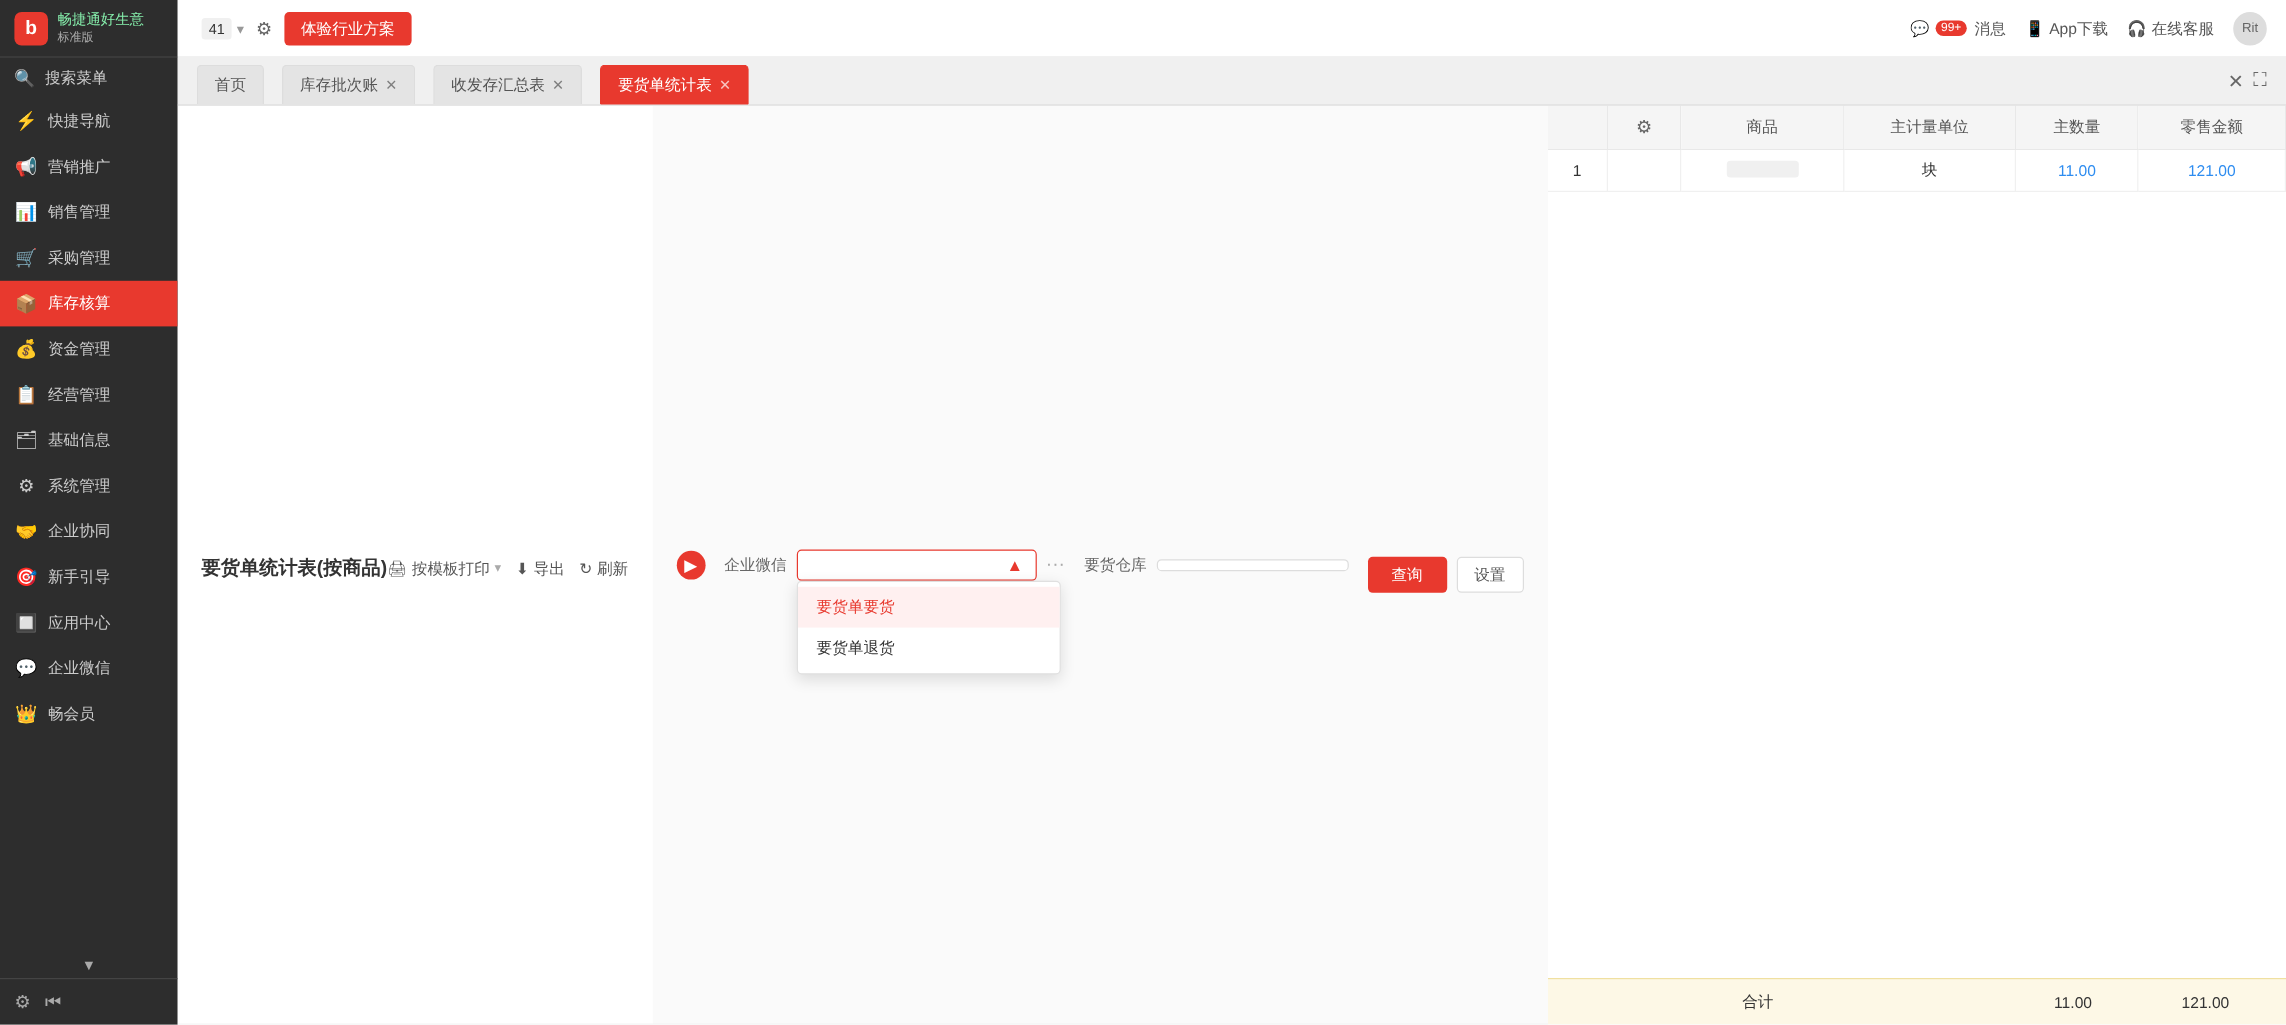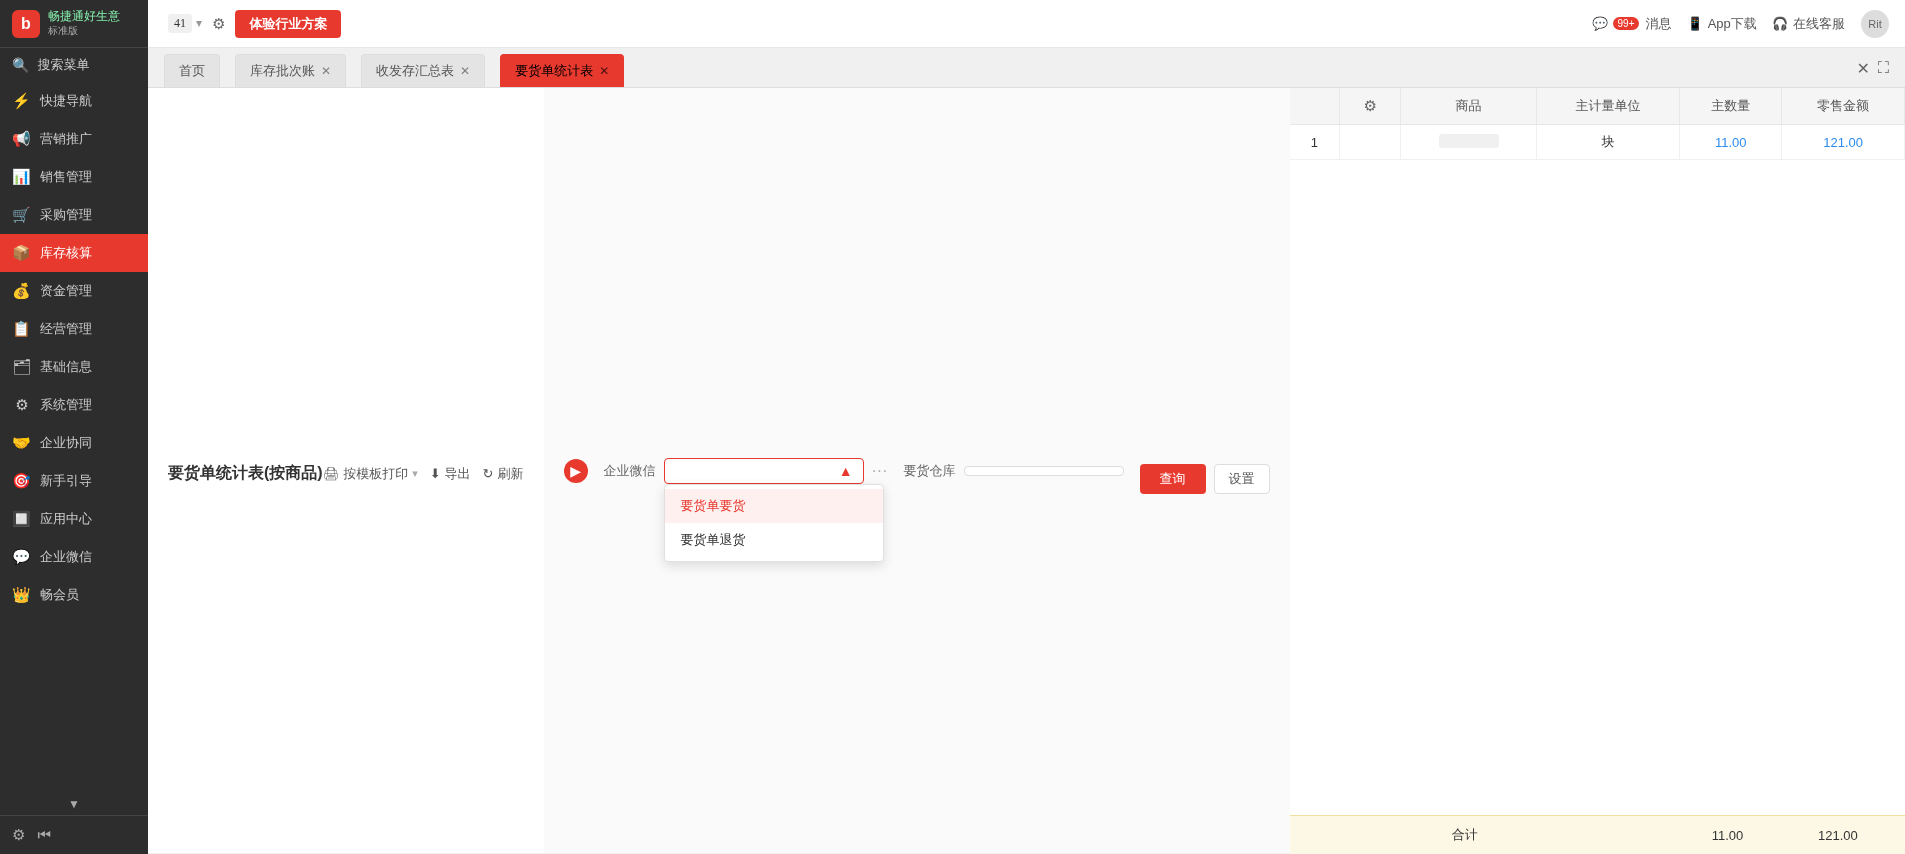--- a/index.html
+++ b/index.html
@@ -94,34 +94,33 @@
       height: 48px;
       background: #fff;
       display: flex;
       align-items: center;
       padding: 0 16px;
       border-bottom: 1px solid #e8e8e8;
       justify-content: space-between;
       flex-shrink: 0;
     }
     .topbar-left { display: flex; align-items: center; gap: 10px; }
-    .topbar-store { display: flex; align-items: center; gap: 4px; color: #333; font-size: 13px; font-family: Liberation Serif, serif; }
+    .topbar-store { display: flex; align-items: center; gap: 4px; color: #333; font-size: 13px; }
     .topbar-store-name { color: #333; }
     .topbar-store-num { background: #f0f0f0; padding: 2px 6px; border-radius: 3px; font-size: 12px; }
     .topbar-chevron { color: #999; font-size: 12px; }
     .topbar-gear { color: #666; font-size: 15px; cursor: pointer; }
     .topbar-trial-btn {
       background: #e8392e;
       color: #fff;
       border: none;
       border-radius: 4px;
       padding: 5px 14px;
       font-size: 13px;
       cursor: pointer;
-      font-weight: bold;
     }
     .topbar-right { display: flex; align-items: center; gap: 16px; color: #555; font-size: 13px; }
     .topbar-right-item { display: flex; align-items: center; gap: 4px; cursor: pointer; }
     .topbar-badge {
       background: #e8392e;
       color: #fff;
       border-radius: 10px;
       padding: 1px 5px;
       font-size: 10px;
       margin-right: 2px;
@@ -149,21 +148,21 @@
       color: #555;
       background: #e4e4e4;
       border-radius: 4px 4px 0 0;
       margin-right: 15px;
       border: 1px solid #ddd;
       border-bottom: none;
       gap: 6px;
     }
     .tab.active {
       background: #e8392e;
-      color: #000000;
+      color: #ffffff;
       border-color: #e8392e;
     }
     .tab-close { font-size: 12px; cursor: pointer; opacity: 0.7; }
     .tabbar-controls { position: absolute; right: 16px; top: 50%; transform: translateY(-50%); display: flex; gap: 8px; }
     .tabbar-ctrl-btn { color: #666; cursor: pointer; font-size: 16px; }
 
     
     .page-content {
       flex: 1;
       background: #fff;

